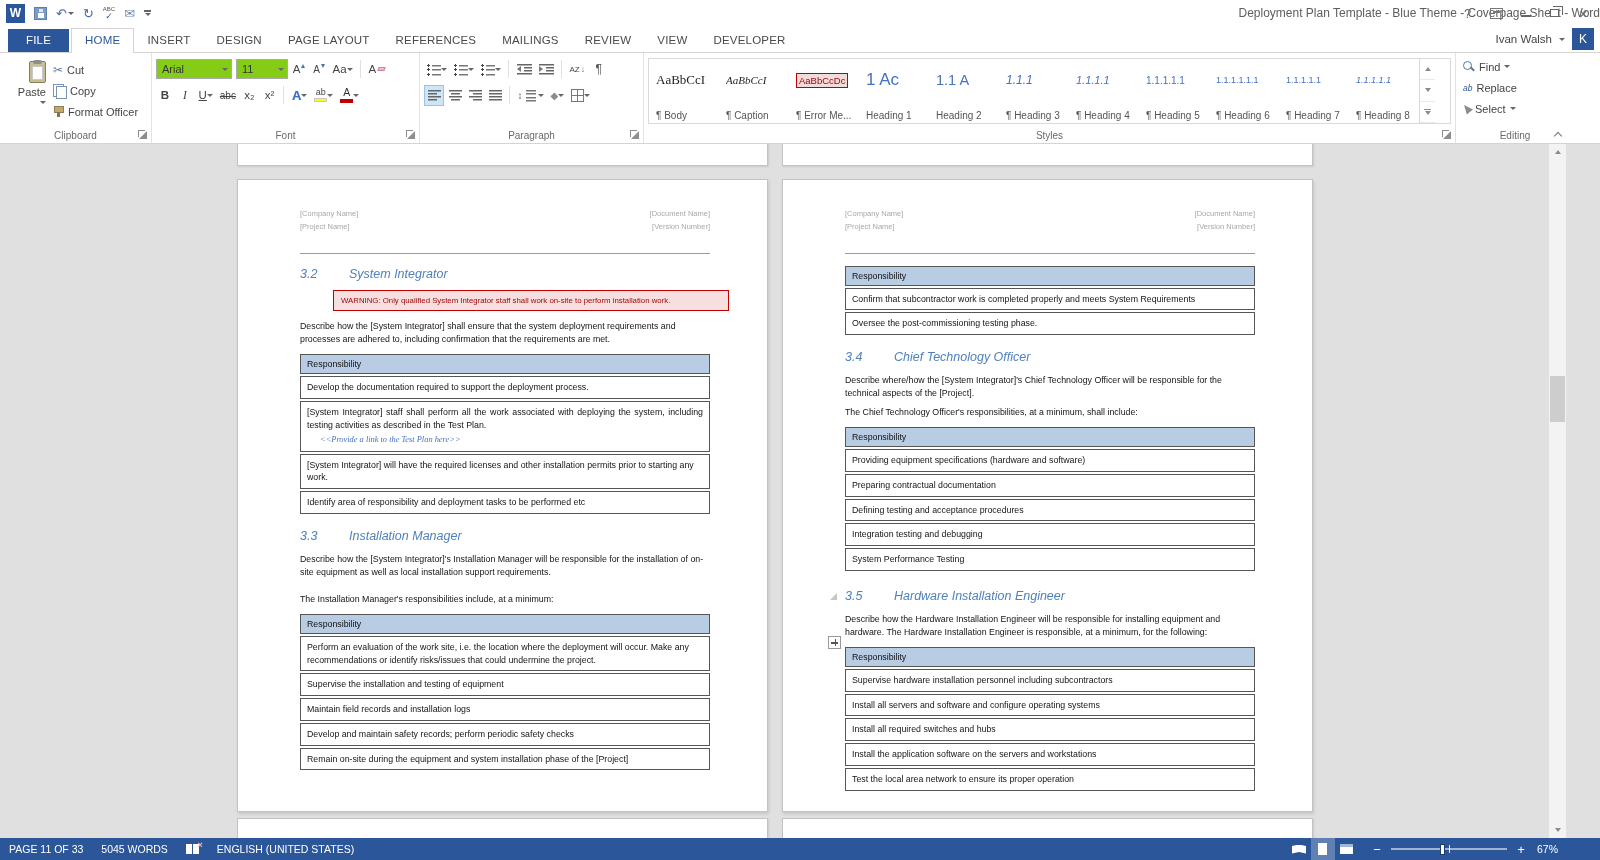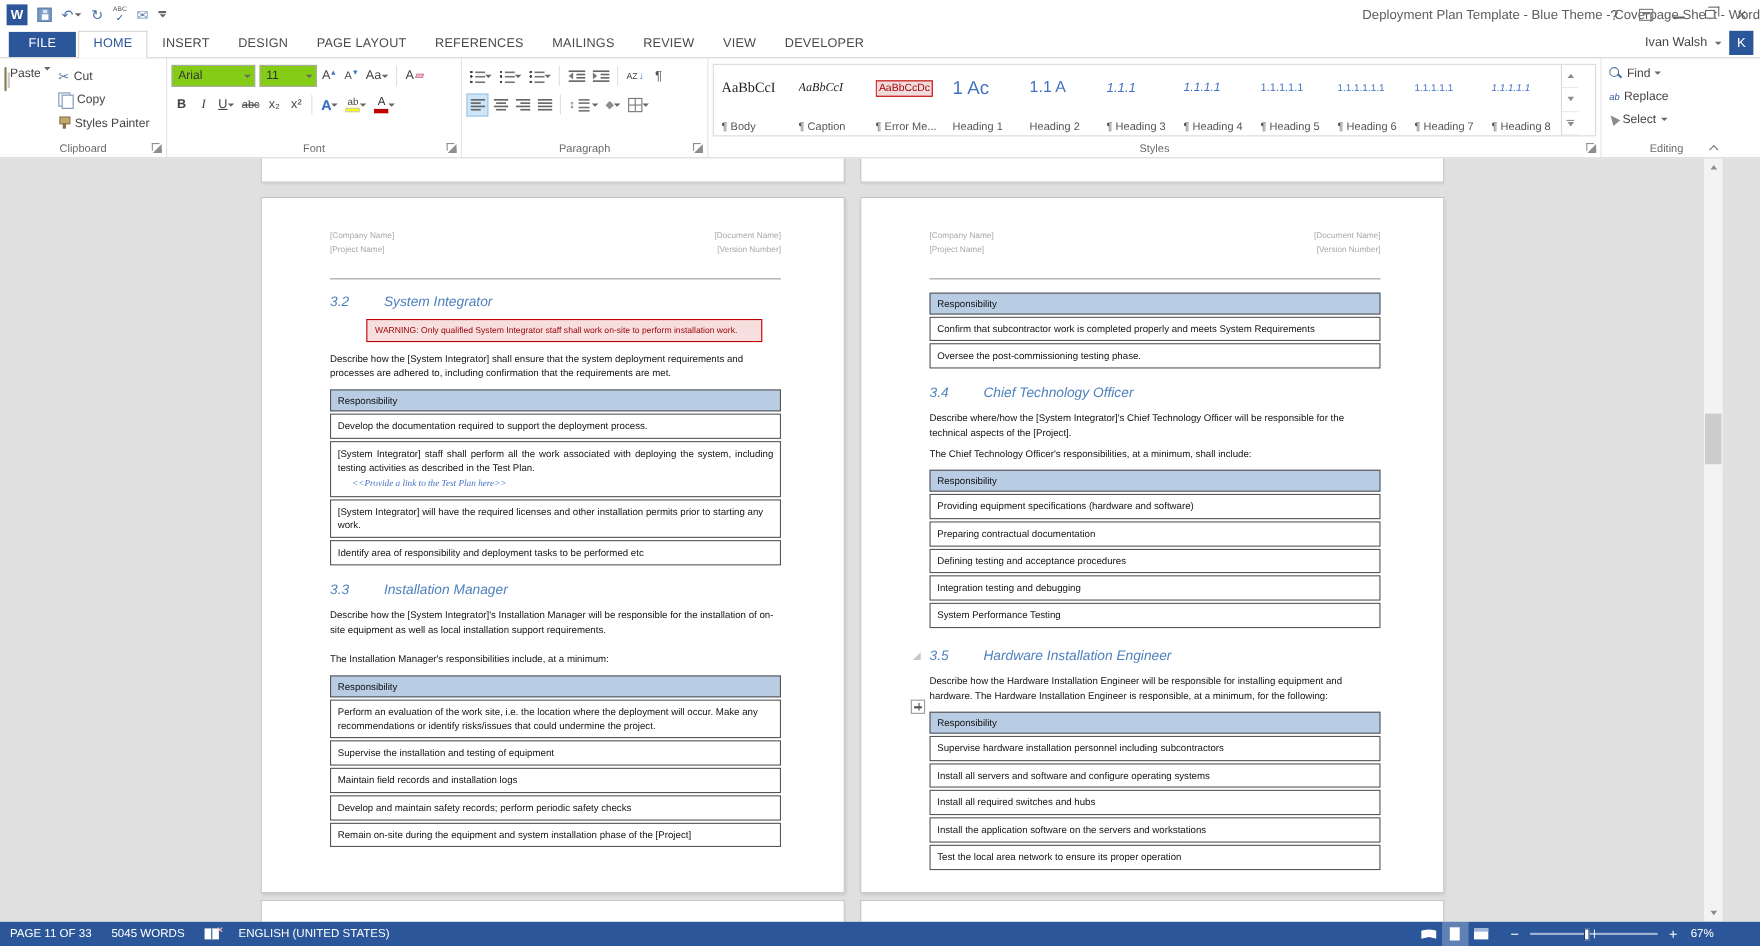--- a/index.html
+++ b/index.html
@@ -42,21 +42,21 @@
 
   
   .ribbon { position:relative; height:92px; background:#FFF; border-top:1px solid #D4D4D4; border-bottom:1px solid #D4D4D4; display:flex; }
   .group { position:relative; height:100%; padding:3px 4px 16px; border-right:1px solid #E3E3E3; }
   .grouplabel { position:absolute; bottom:2px; left:0; right:0; text-align:center; font-size:10px; color:#6A6A6A; }
   .launcher { position:absolute; right:3px; bottom:3px; width:10px; height:10px; }
   .launcher::before { content:""; position:absolute; left:0; top:0; width:6px; height:6px; border-left:1px solid #8E8E8E; border-top:1px solid #8E8E8E; }
   .launcher::after { content:""; position:absolute; right:1px; bottom:1px; width:0; height:0; border-left:4px solid transparent; border-top:4px solid transparent; border-right:4px solid #8E8E8E; border-bottom:4px solid #8E8E8E; }
 
   .g-clipboard { width:152px; display:flex; gap:4px; }
-  .bigbtn { width:42px; display:flex; flex-direction:row; align-items:flex-start; gap:3px; padding-top:5px; font-size:11px; color:#444; }
+  .bigbtn { width:42px; display:flex; flex-direction:column; align-items:flex-end; gap:3px; padding-top:5px; font-size:11px; color:#444; }
   .ic-paste { position:relative; width:17px; height:22px; background:#C9BD94; border:1px solid #8A7F5C; border-radius:2px; }
   .ic-paste::before { content:""; position:absolute; left:2px; right:2px; top:4px; bottom:2px; background:#FFF; border:1px solid #C8C8C8; }
   .ic-paste::after { content:""; position:absolute; left:3px; right:3px; top:-2px; height:4px; background:#8E8E8E; border-radius:2px; }
   .smallcol { display:flex; flex-direction:column; padding-top:3px; }
   .srow { display:flex; align-items:center; gap:4px; font-size:11px; color:#444; height:21px; padding:0 3px; white-space:nowrap; }
   .ic-cut { font-size:12px; color:#55779B; line-height:1; }
   .ic-copy { position:relative; width:13px; height:14px; }
   .ic-copy::before, .ic-copy::after { content:""; position:absolute; width:9px; height:11px; background:#FFF; border:1px solid #7A93B3; }
   .ic-copy::before { left:0; top:0; } .ic-copy::after { left:3px; top:2px; }
   .ic-painter { width:11px; height:12px; position:relative; }
@@ -148,21 +148,21 @@
   .pb { bottom:-2px; height:22px; border-bottom:none; }
   .px-l { left:237px; } .px-r { left:782px; }
   .page { position:absolute; top:35px; width:531px; height:633px; background:#FFF; border:1px solid #C3C3C3; box-shadow:1px 2px 3px rgba(0,0,0,.12); overflow:hidden; }
   .page-inner { position:absolute; inset:0; padding:28px 57px 0 62px; }
 
   .pghead { display:flex; justify-content:space-between; font-size:7.5px; color:#A8A8A8; line-height:1.7; border-bottom:1px solid #9B9B9B; padding-bottom:19px; }
   .ph-r { text-align:right; }
   .h2x { position:relative; display:flex; color:#4F81BD; font-size:12.5px; margin-top:13px; line-height:1.2;font-style:italic; }
   .h2x .num { width:49px; flex:none; }
   .bp { font-size:8.8px; line-height:1.48; color:#141414; margin-top:9px; }
-  .warning { margin:8px 0 0 33px; width:360px; background:#F7DFDF; border:1.5px solid #C00000; padding:4px 7px; font-size:7.8px; line-height:1.5; color:#9C0006; }
+  .warning { margin:8px 0 0 33px; width:396px; background:#F7DFDF; border:1.5px solid #C00000; padding:4px 7px; font-size:7.8px; line-height:1.5; color:#9C0006; }
   .rtable { border-collapse:separate; border-spacing:0 2px; width:100%; margin-top:6px; }
   .rtable th { background:#B8CCE4; border:1px solid #565656; text-align:left; font-weight:normal; padding:4px 6px; font-size:8.8px; color:#111; }
   .rtable td { border:1px solid #565656; padding:4px 6px; font-size:8.8px; line-height:1.45; color:#141414; background:#FFF; }
   .just { display:block; text-align:justify; }
   .linknote { display:block; font-style:italic; color:#4472C4; font-size:8.4px; padding-left:13px; margin-top:3px; font-family:"Liberation Serif",serif; }
   .collapse-tri { position:absolute; left:-15px; top:4px; width:0; height:0; border-bottom:7px solid #C6C6C6; border-left:7px solid transparent; }
   .tblwrap { position:relative; }
   .move-handle { position:absolute; left:-17px; top:-9px; width:13px; height:13px; background:#FFF; border:1px solid #9A9A9A; }
   .move-handle::before { content:""; position:absolute; left:2px; right:2px; top:5.5px; height:1.5px; background:#555; }
   .move-handle::after { content:""; position:absolute; top:2px; bottom:2px; left:5.5px; width:1.5px; background:#555; }
@@ -270,21 +270,21 @@
         <div class="srow">
             <span class="ic-cut">✂</span>
             <span>Cut</span>
           </div>
         <div class="srow">
             <span class="ic-copy"></span>
             <span>Copy</span>
           </div>
         <div class="srow">
             <span class="ic-painter"></span>
-            <span>Styles Painter</span>
+            <span>Format Officer</span>
           </div>
       </div>
       <div class="grouplabel">Clipboard</div>
       <span class="launcher"></span>
     </div>
 
     <div class="group g-font">
       <div class="frow">
         <span class="combo combo-name">
             <span>Arial</span>

